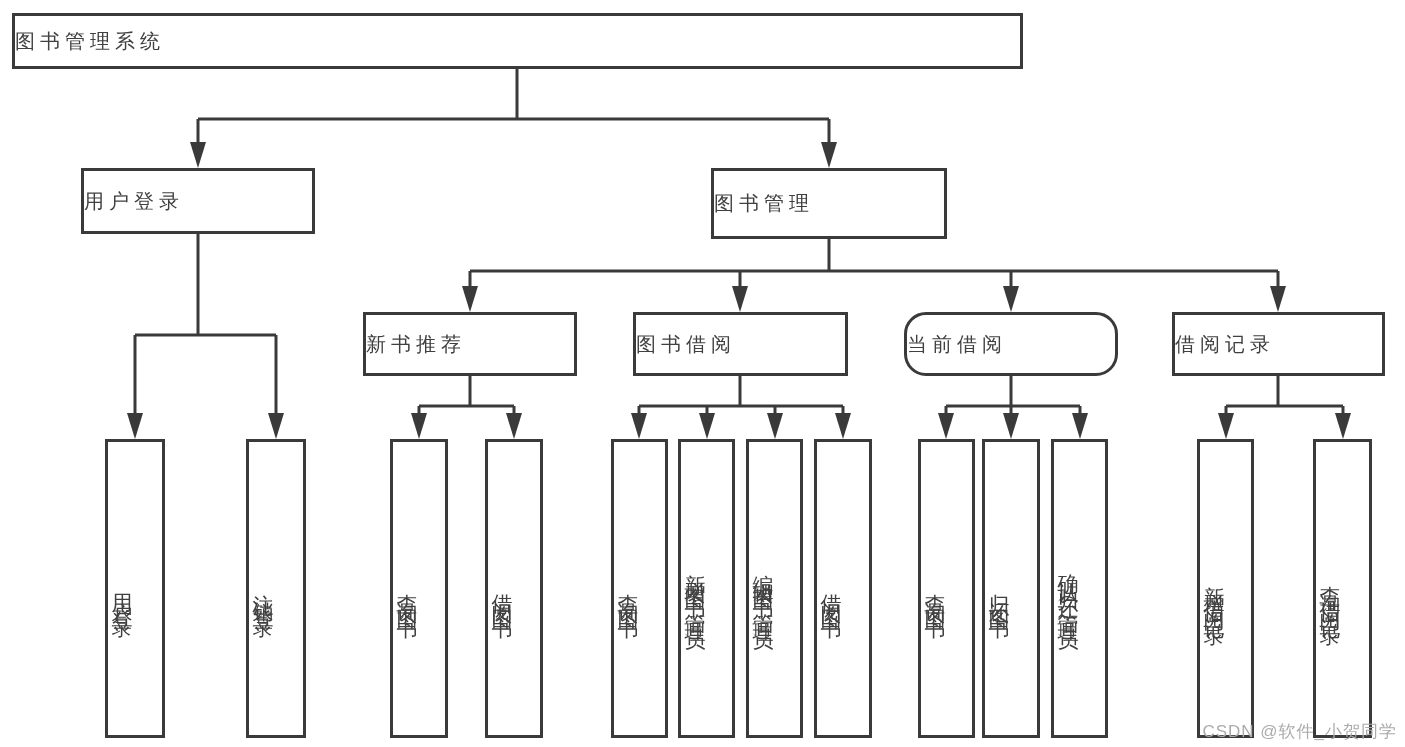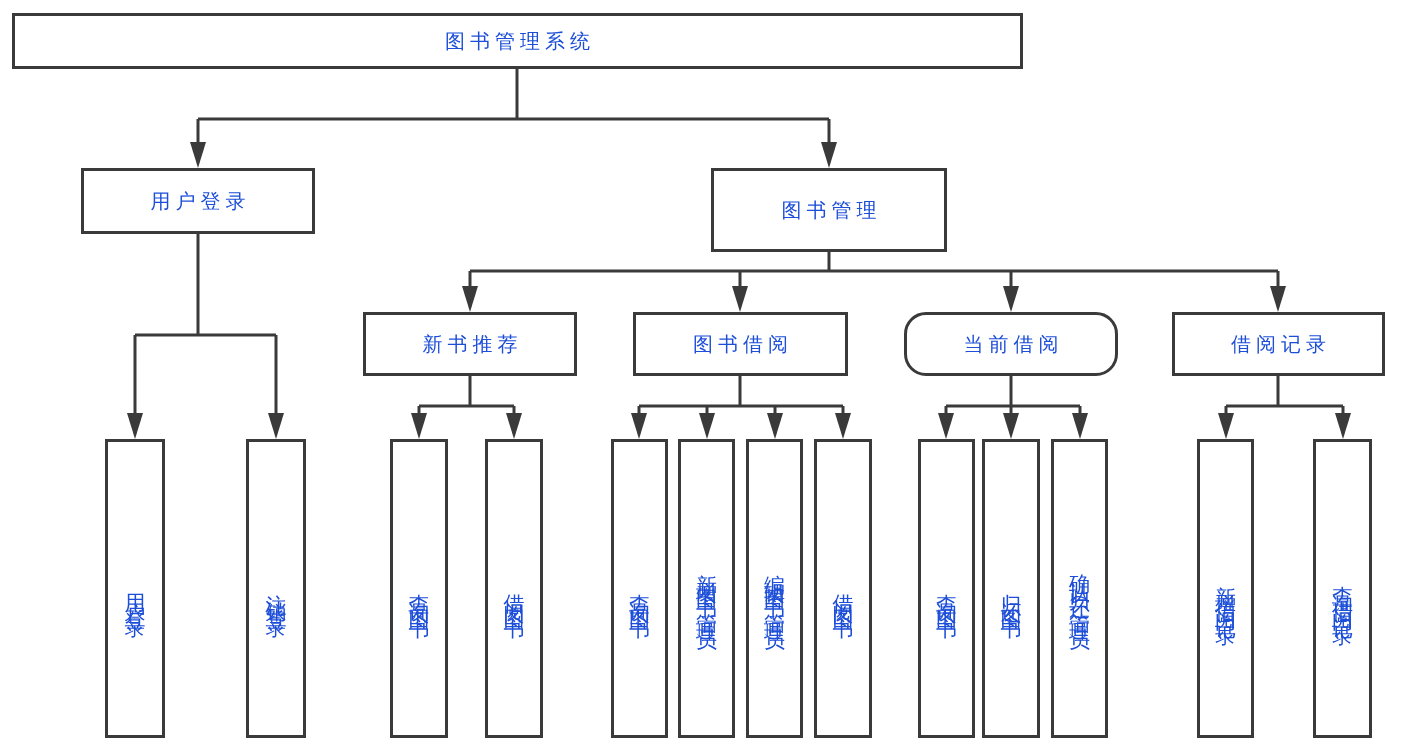--- a/index.html
+++ b/index.html
@@ -22,22 +22,22 @@
     width: 1405px;
     height: 747px;
   }
   .node {
     position: absolute;
     box-sizing: border-box;
     background: #ffffff;
     border: 3px solid #3a3a3a;
     display: flex;
     align-items: center;
-    justify-content: center;
-    color: #1d4ed8;
+    justify-content: flex-start;
+    color: #404040;
   }
   .node .lbl {
     font-size: 20px;
     letter-spacing: 5px;
     margin-right: -5px;
     white-space: nowrap;
   }
   .node.vert .lbl {
     writing-mode: vertical-rl;
     text-orientation: mixed;
@@ -107,21 +107,21 @@
     <polygon class="arrowhead" points="1335,413 1351,413 1343,439"></polygon>
   </svg>
 
   <div class="node" style="left:12px; top:13px; width:1011px; height:56px;">
     <span class="lbl">图书管理系统</span>
   </div>
 
   <div class="node" style="left:81px; top:168px; width:234px; height:66px;">
     <span class="lbl">用户登录</span>
   </div>
-  <div class="node" style="left:711px; top:168px; width:236px; height:84px;">
+  <div class="node" style="left:711px; top:168px; width:236px; height:71px;">
     <span class="lbl">图书管理</span>
   </div>
 
   <div class="node" style="left:633px; top:312px; width:215px; height:64px;">
     <span class="lbl">图书借阅</span>
   </div>
   <div class="node" style="left:363px; top:312px; width:214px; height:64px;">
     <span class="lbl">新书推荐</span>
   </div>
   <div class="node" style="left:904px; top:312px; width:214px; height:64px;border-radius:22px;">
@@ -168,14 +168,15 @@
     <span class="lbl">确认归还（管理员）</span>
   </div>
 
   <div class="node vert" style="left:1197px; top:439px; width:57px; height:299px;">
     <span class="lbl">新增借阅记录</span>
   </div>
   <div class="node vert" style="left:1313px; top:439px; width:59px; height:299px;">
     <span class="lbl">查询借阅记录</span>
   </div>
 
+  <div class="watermark">CSDN @软件_小贺同学</div>
 
 </div>
 
 </body></html>

